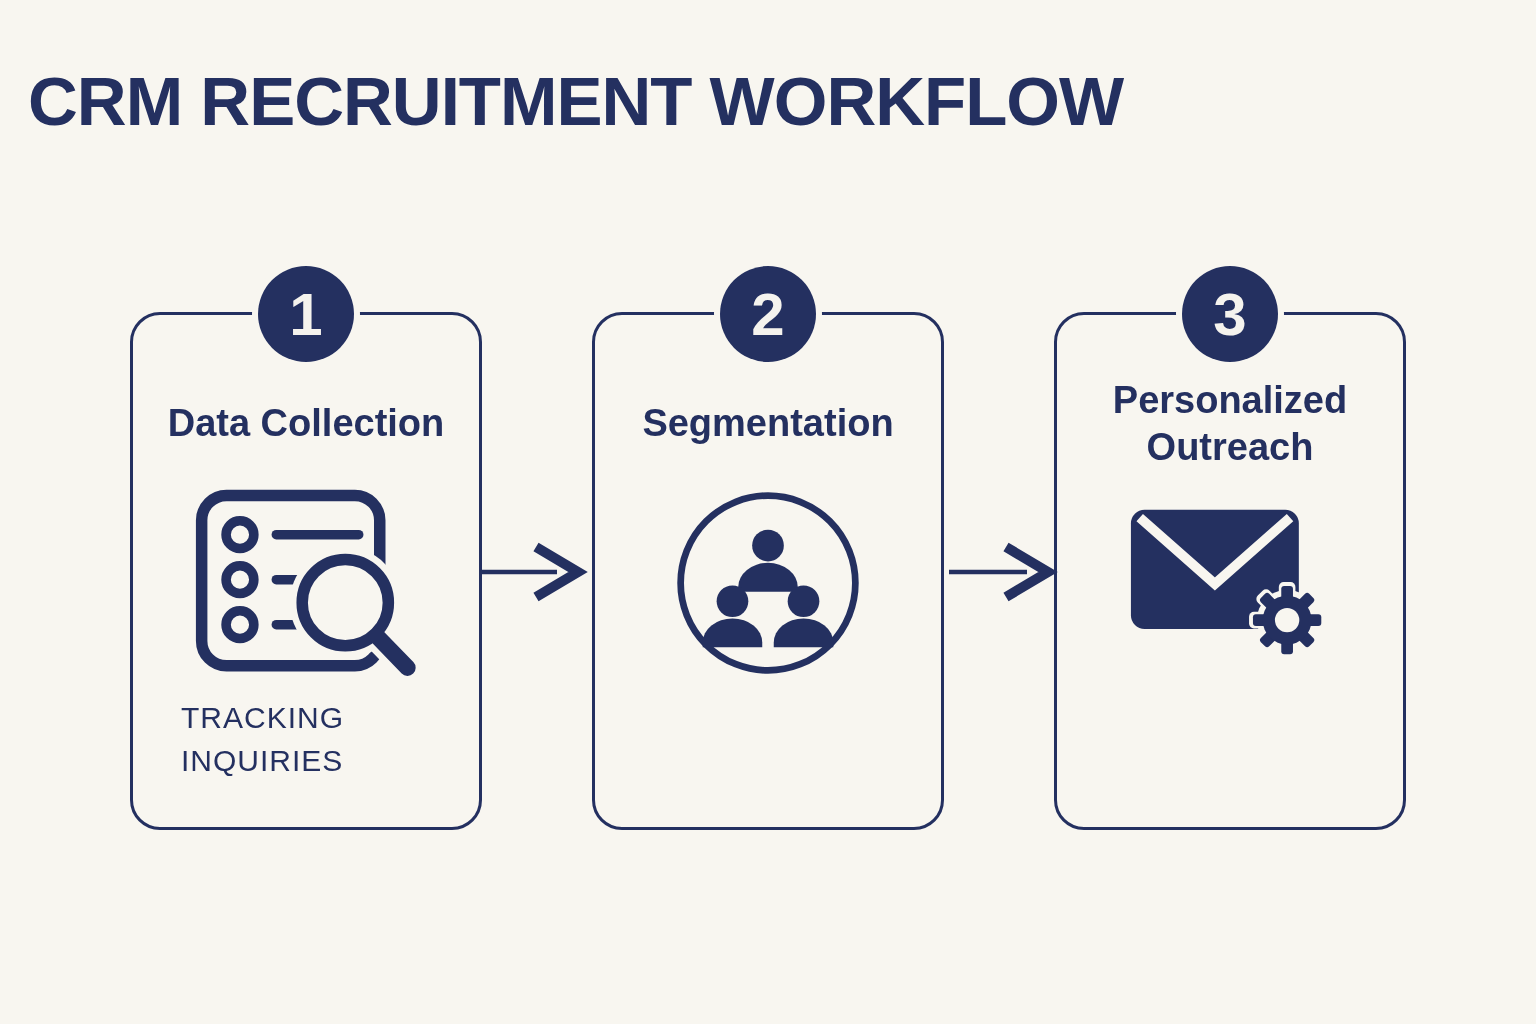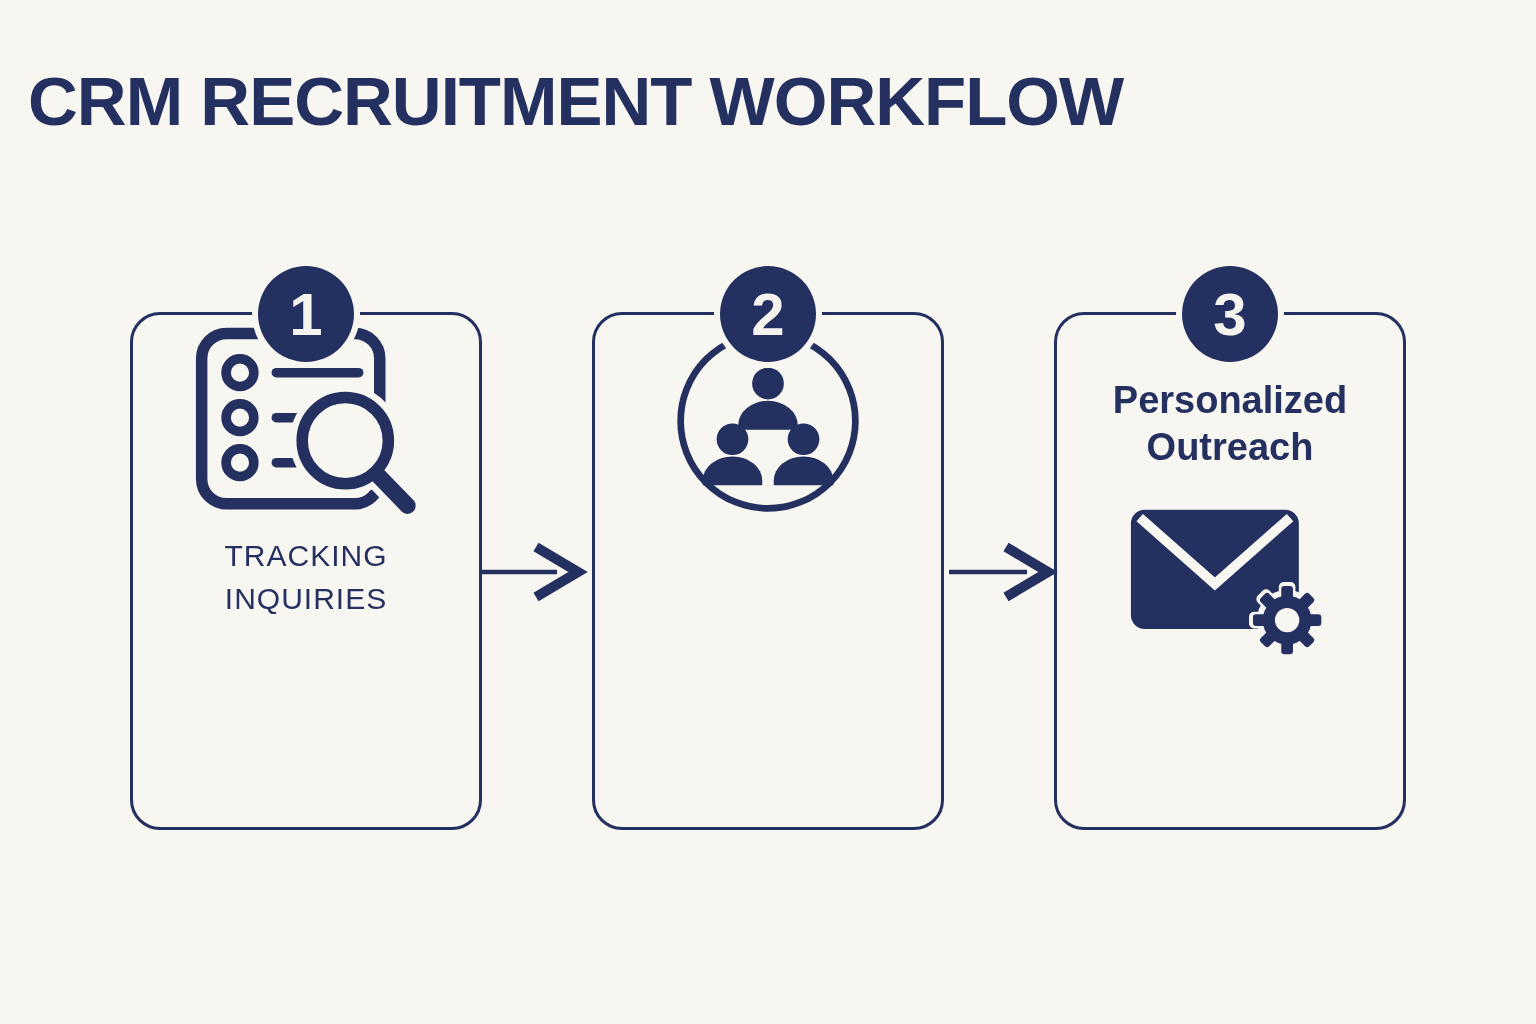--- a/index.html
+++ b/index.html
@@ -46,21 +46,21 @@
     display:flex;align-items:center;justify-content:center;
     text-align:center;
     font-size:38px;font-weight:bold;line-height:1.25;
   }
   .card-icon{
     height:212px;
     display:flex;align-items:center;justify-content:center;
   }
   .card-caption{
     margin-top:8px;max-width:250px;
-    text-align:center;
+    text-align:left;
     font-size:30px;font-weight:normal;letter-spacing:1px;line-height:1.42;
     text-transform:uppercase;
   }
   .arrow{position:absolute;top:540px;}
   .arrow-1{left:479px;}
   .arrow-2{left:949px;}
   svg .stroke{stroke:var(--navy);fill:none;}
   svg .fill{fill:var(--navy);}
   svg .cut{fill:var(--bg);}
   svg .cutstroke{stroke:var(--bg);fill:none;}
@@ -69,20 +69,21 @@
 <body>
 
 <div class="page-title">CRM RECRUITMENT WORKFLOW</div>
 
 <div class="cards">
 
   <div class="card">
     <div class="badge">
         <span>1</span>
       </div>
+    <div class="card-title">Data Collection</div>
     <div class="card-icon">
       <svg width="225" height="195" viewBox="0 0 235 200">
         <rect class="stroke" x="8" y="8" width="186" height="178" rx="26" stroke-width="12"></rect>
         <circle class="stroke" cx="48" cy="49" r="14.5" stroke-width="10"></circle>
         <circle class="stroke" cx="48" cy="96" r="14.5" stroke-width="10"></circle>
         <circle class="stroke" cx="48" cy="143" r="14.5" stroke-width="10"></circle>
         <line class="stroke" x1="86" y1="49" x2="172" y2="49" stroke-width="10" stroke-linecap="round"></line>
         <line class="stroke" x1="86" y1="96" x2="113" y2="96" stroke-width="10" stroke-linecap="round"></line>
         <line class="stroke" x1="86" y1="143" x2="117" y2="143" stroke-width="10" stroke-linecap="round"></line>
         <circle class="cut" cx="158" cy="120" r="58"></circle>
@@ -91,20 +92,21 @@
         <line class="stroke" x1="191" y1="155" x2="223" y2="188" stroke-width="17" stroke-linecap="round"></line>
       </svg>
     </div>
     <div class="card-caption">TRACKING INQUIRIES</div>
   </div>
 
   <div class="card">
     <div class="badge">
         <span>2</span>
       </div>
+    <div class="card-title">Segmentation</div>
     <div class="card-icon">
       <svg width="192" height="192" viewBox="0 0 200 200">
         <circle class="stroke" cx="100" cy="100" r="91" stroke-width="7"></circle>
         <circle class="fill" cx="100" cy="61" r="16.5"></circle>
         <path class="fill" d="M69,109 L69,104 A31,25 0 0 1 131,104 L131,109 Z"></path>
         <circle class="fill" cx="63" cy="119" r="16.5"></circle>
         <path class="fill" d="M32,167 L32,162 A31,25 0 0 1 94,162 L94,167 Z"></path>
         <circle class="fill" cx="137" cy="119" r="16.5"></circle>
         <path class="fill" d="M106,167 L106,162 A31,25 0 0 1 168,162 L168,167 Z"></path>
       </svg>

